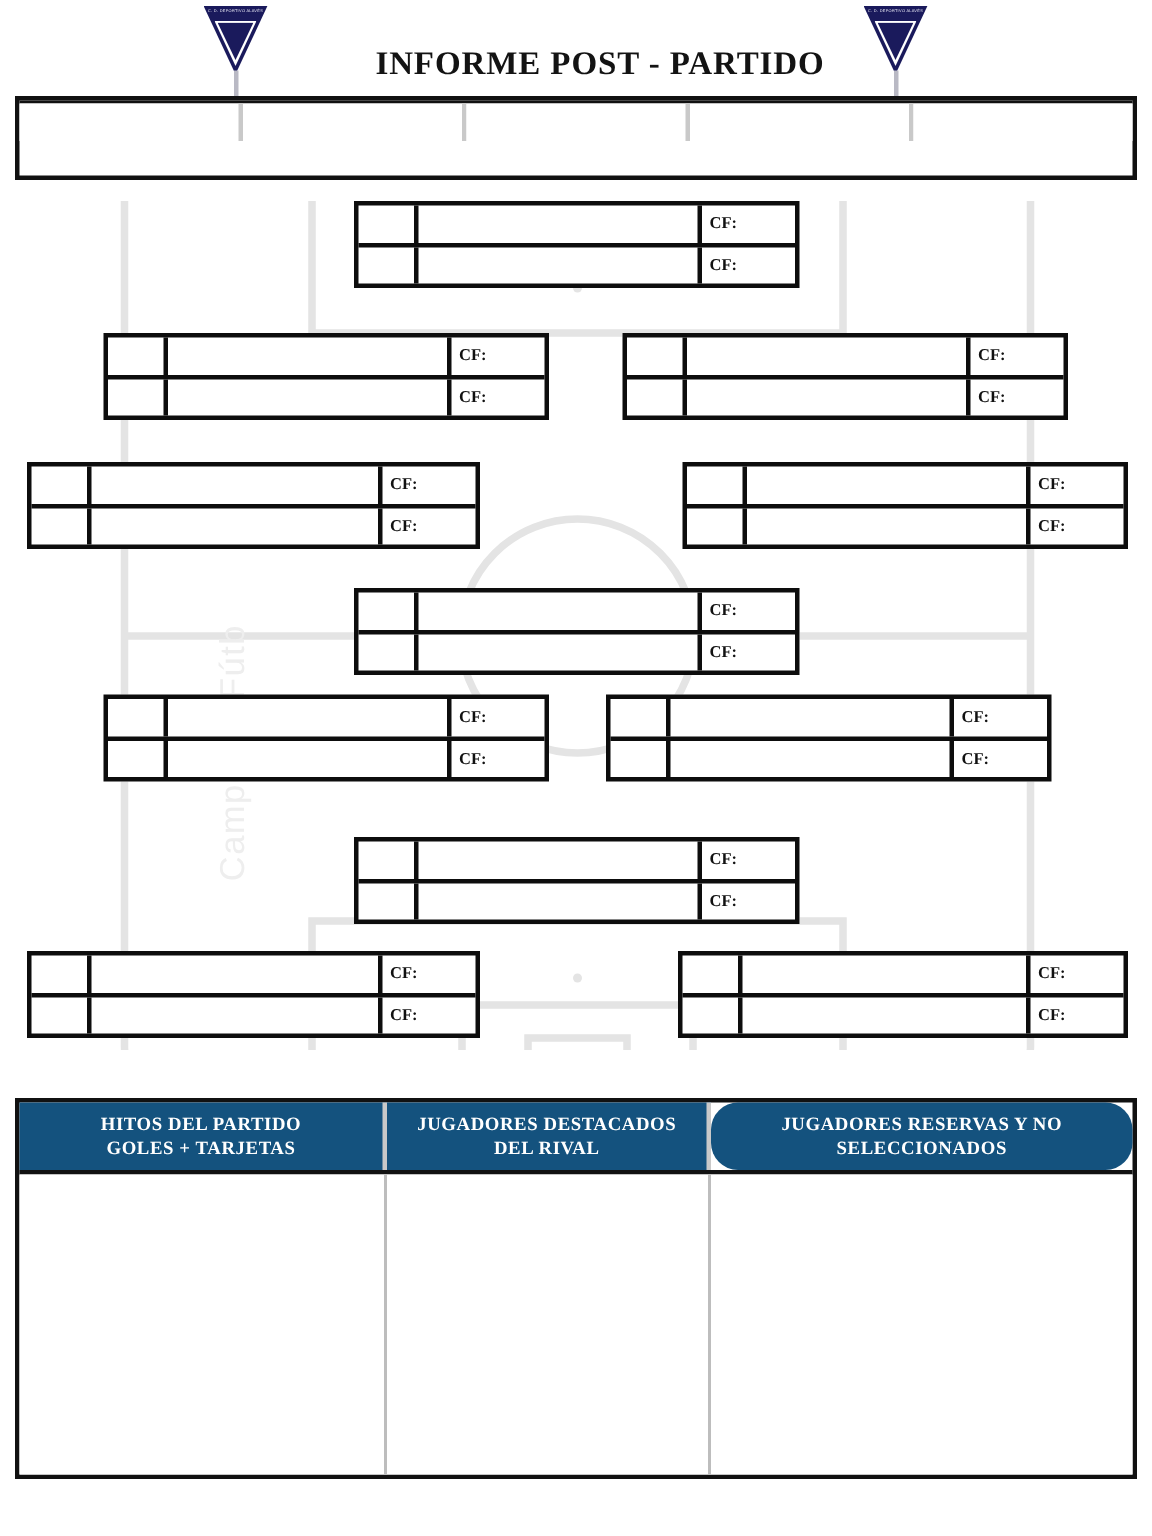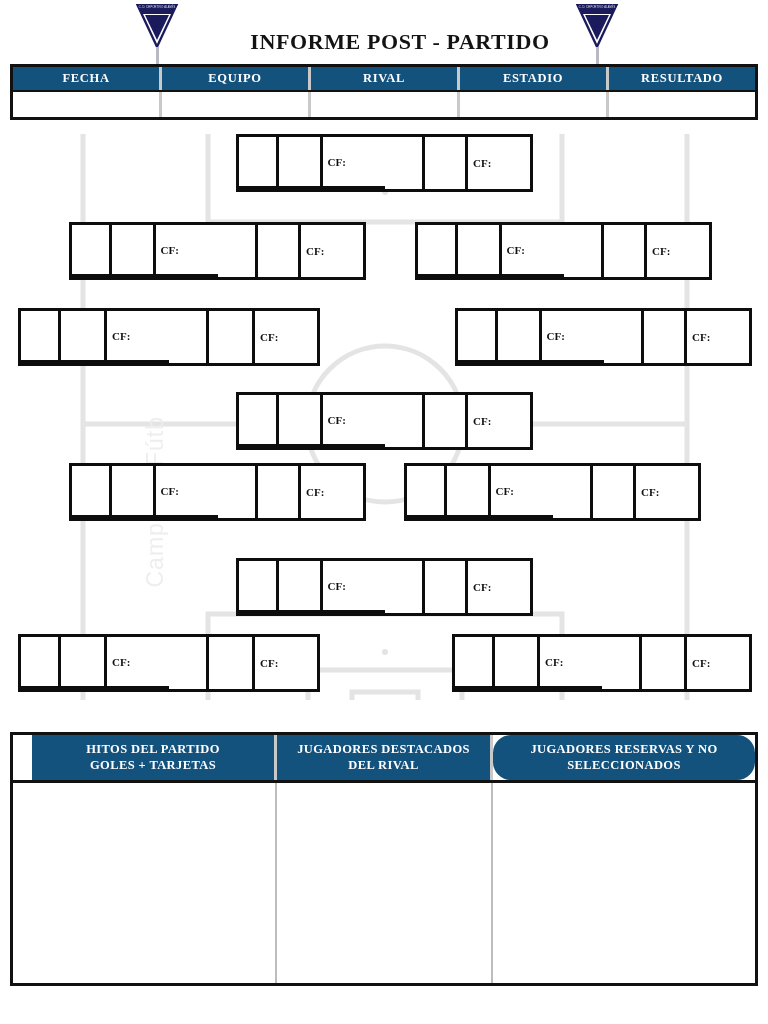--- a/index.html
+++ b/index.html
@@ -92,21 +92,21 @@
     font-size: 23px; color: #eeeeee; letter-spacing: 1px;
     white-space: nowrap;
     text-align:center;
   }
 
   
   .pbox {
     position: absolute;
     border: 3px solid #0d0d0d;
     background: #ffffff;
-    display: flex; flex-direction: row;
+    display: flex; flex-direction: column;
   }
   .prow { display: flex; flex: 1 1 0; }
   .prow.first { border-bottom: 3px solid #0d0d0d; }
   .p-num   { width: 40px; border-right: 3px solid #0d0d0d; }
   .p-name  { flex: 1 1 auto; border-right: 3px solid #0d0d0d; }
   .p-cf    { width: 62px; display:flex; align-items:center; padding-left:5px;
              font-size: 11px; font-weight: bold; color:#111; }
 
   
   #bottom-table {
@@ -120,21 +120,21 @@
     font-size: 12.5px; font-weight: bold; letter-spacing:.4px;
     display:flex; align-items:center; justify-content:center; text-align:center;
     line-height:1.25;
     border-right: 3px solid #c9c9c9;
     padding: 0 4px;
   }
   .bt-h:last-child { border-right:none;border-radius:18px; }
   #bt-body { display:flex; flex:1 1 auto; border-top:3px solid #111; }
   .bt-c { border-right: 2px solid #bdbdbd; background:#fff; }
   .bt-c:last-child { border-right:none; }
-  .col-1 { flex: 0 0 245px; margin-left: 19px; }
+  .col-1 { flex: 0 0 245px; }
   .col-2 { flex: 0 0 216px; text-align: center; }
   .col-3 { flex: 1 1 auto; }
 </style>
 </head>
 <body>
 
 <div id="page">
 
   <div class="pennant" style="left:134px; top:2px;">
     <div class="flag"></div>
@@ -152,27 +152,20 @@
     <div class="ptext">C. D. DEPORTIVO ALAVÉS</div>
     <div class="crest"></div>
     <div class="vmark"></div>
     <div class="vmark-in"></div>
     <div class="pole"></div>
   </div>
 
   <div id="title">INFORME POST - PARTIDO</div>
 
   <div id="info-table">
-    <div id="info-head">
-      <div class="ih-cell">FECHA</div>
-      <div class="ih-cell">EQUIPO</div>
-      <div class="ih-cell">RIVAL</div>
-      <div class="ih-cell">ESTADIO</div>
-      <div class="ih-cell">RESULTADO</div>
-    </div>
     <div id="info-body">
       <div class="ib-cell"></div>
       <div class="ib-cell"></div>
       <div class="ib-cell"></div>
       <div class="ib-cell"></div>
       <div class="ib-cell"></div>
     </div>
   </div>
 
   <div id="pitch">

